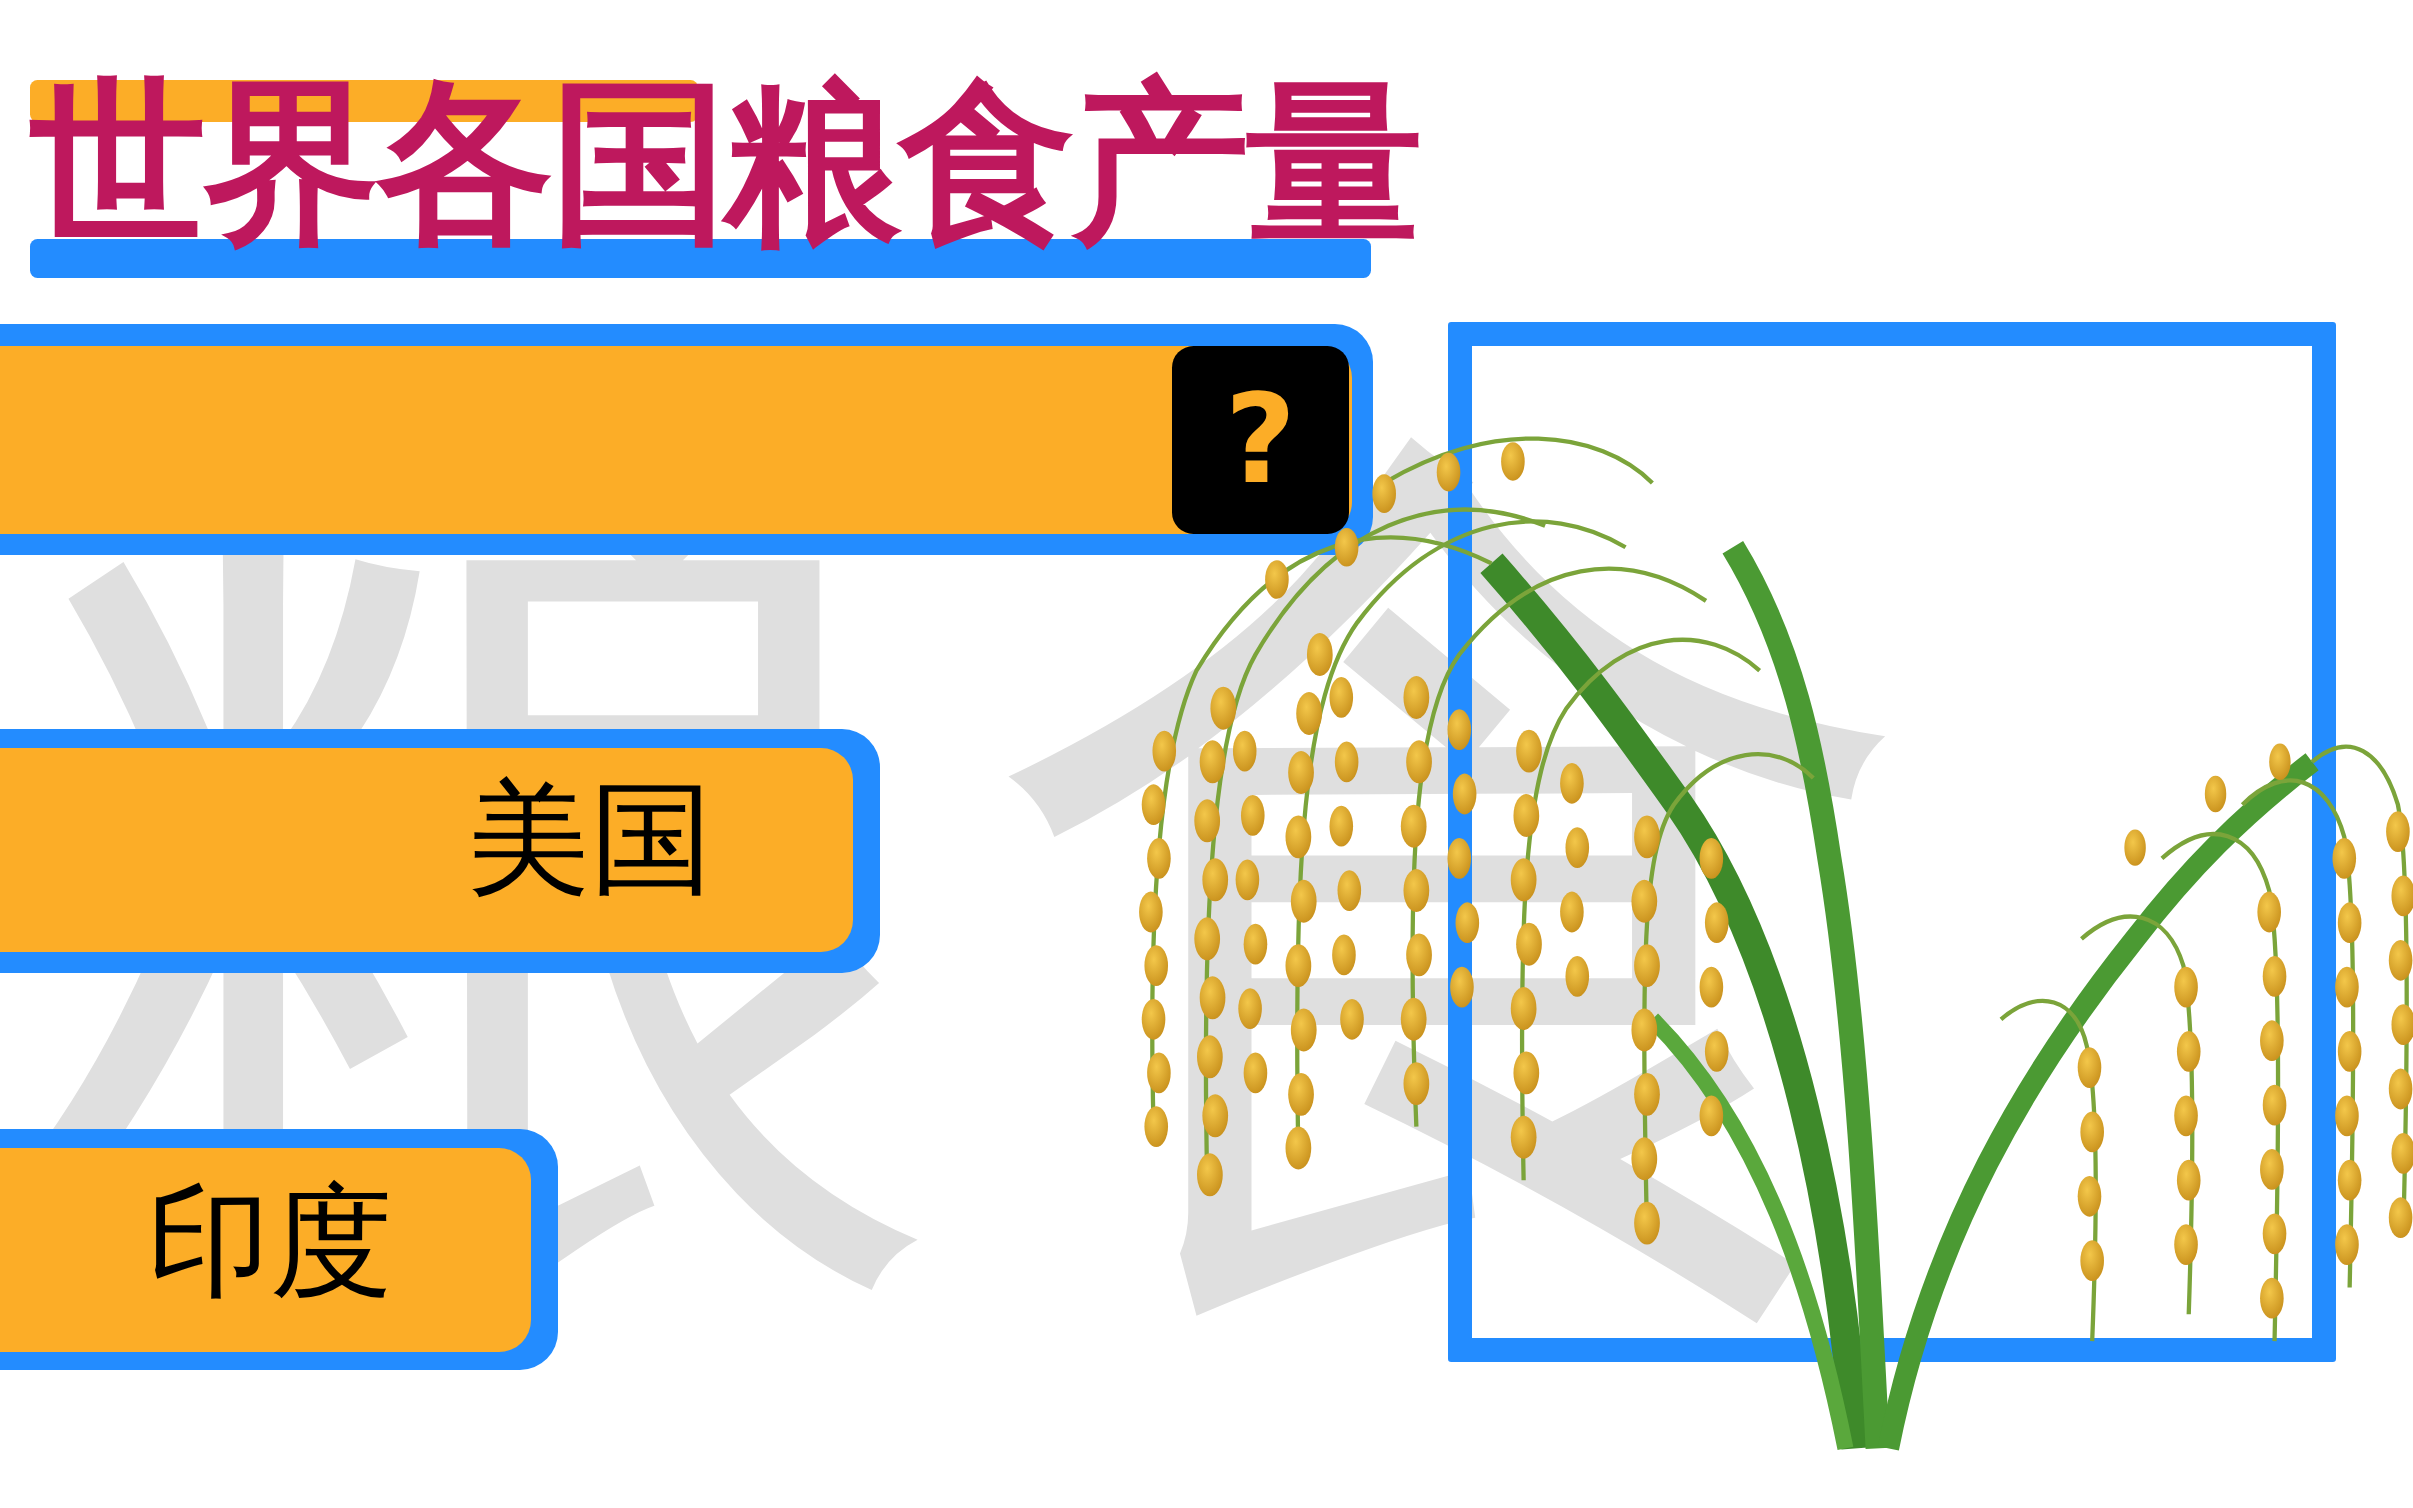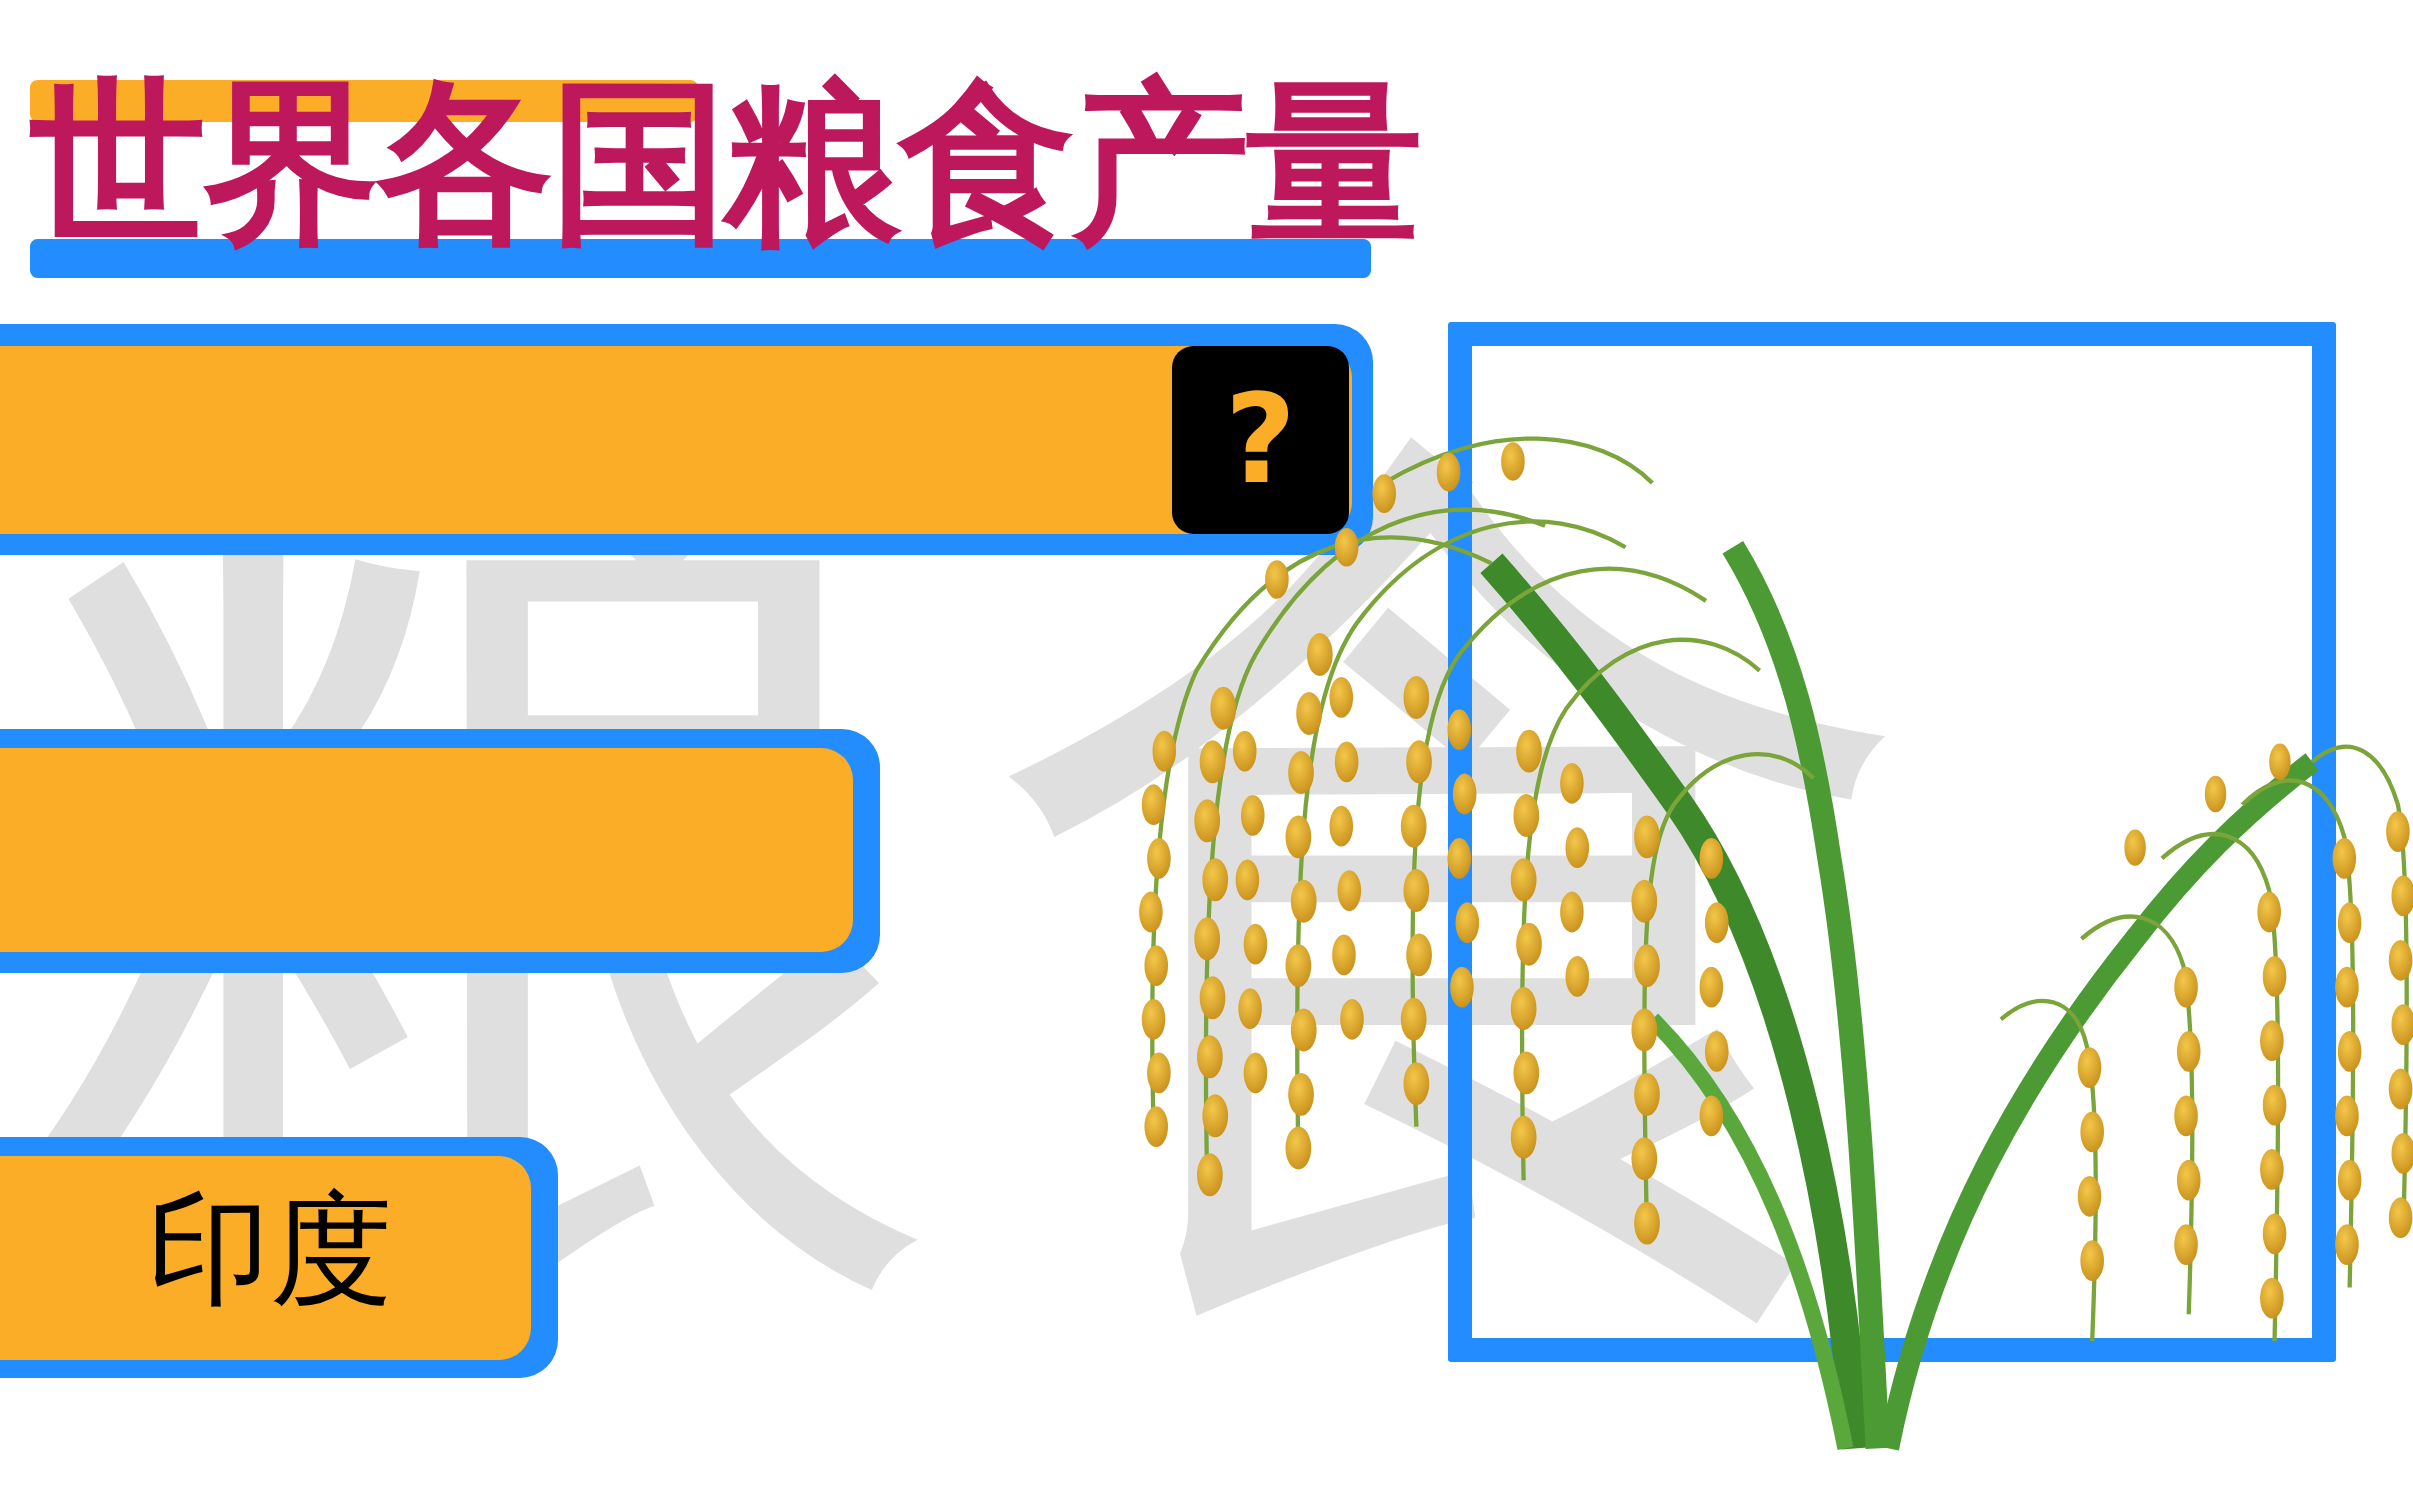--- a/index.html
+++ b/index.html
@@ -30,23 +30,24 @@
 
 <div class="bar" style="top:324px; width:1373px; height:231px;">
   <div class="inner" style="top:21.5px; width:1352px; height:188px;"></div>
   <div class="qbox" style="left:1172px; top:21.5px; width:177px; height:188px;">
     <span>?</span>
   </div>
 </div>
 
 <div class="bar" style="top:729px; width:880px; height:244px;">
   <div class="inner" style="top:19px; width:853px; height:204px;"></div>
+  <div class="label" style="left:467px; top:48px;">美国</div>
 </div>
 
-<div class="bar" style="top:1129px; width:558px; height:241px;margin-top:8px;">
+<div class="bar" style="top:1129px; width:558px; height:241px;">
   <div class="inner" style="top:19px; width:531px; height:204px;"></div>
   <div class="label" style="left:147px; top:51px;">印度</div>
 </div>
 
 <div class="frame"></div>
 
 <svg class="rice" viewBox="0 0 2420 2200" xmlns="http://www.w3.org/2000/svg">
   <defs>
     <radialGradient id="grain" cx="40%" cy="35%" r="70%">
       <stop offset="0%" stop-color="#f3c74a"></stop>

